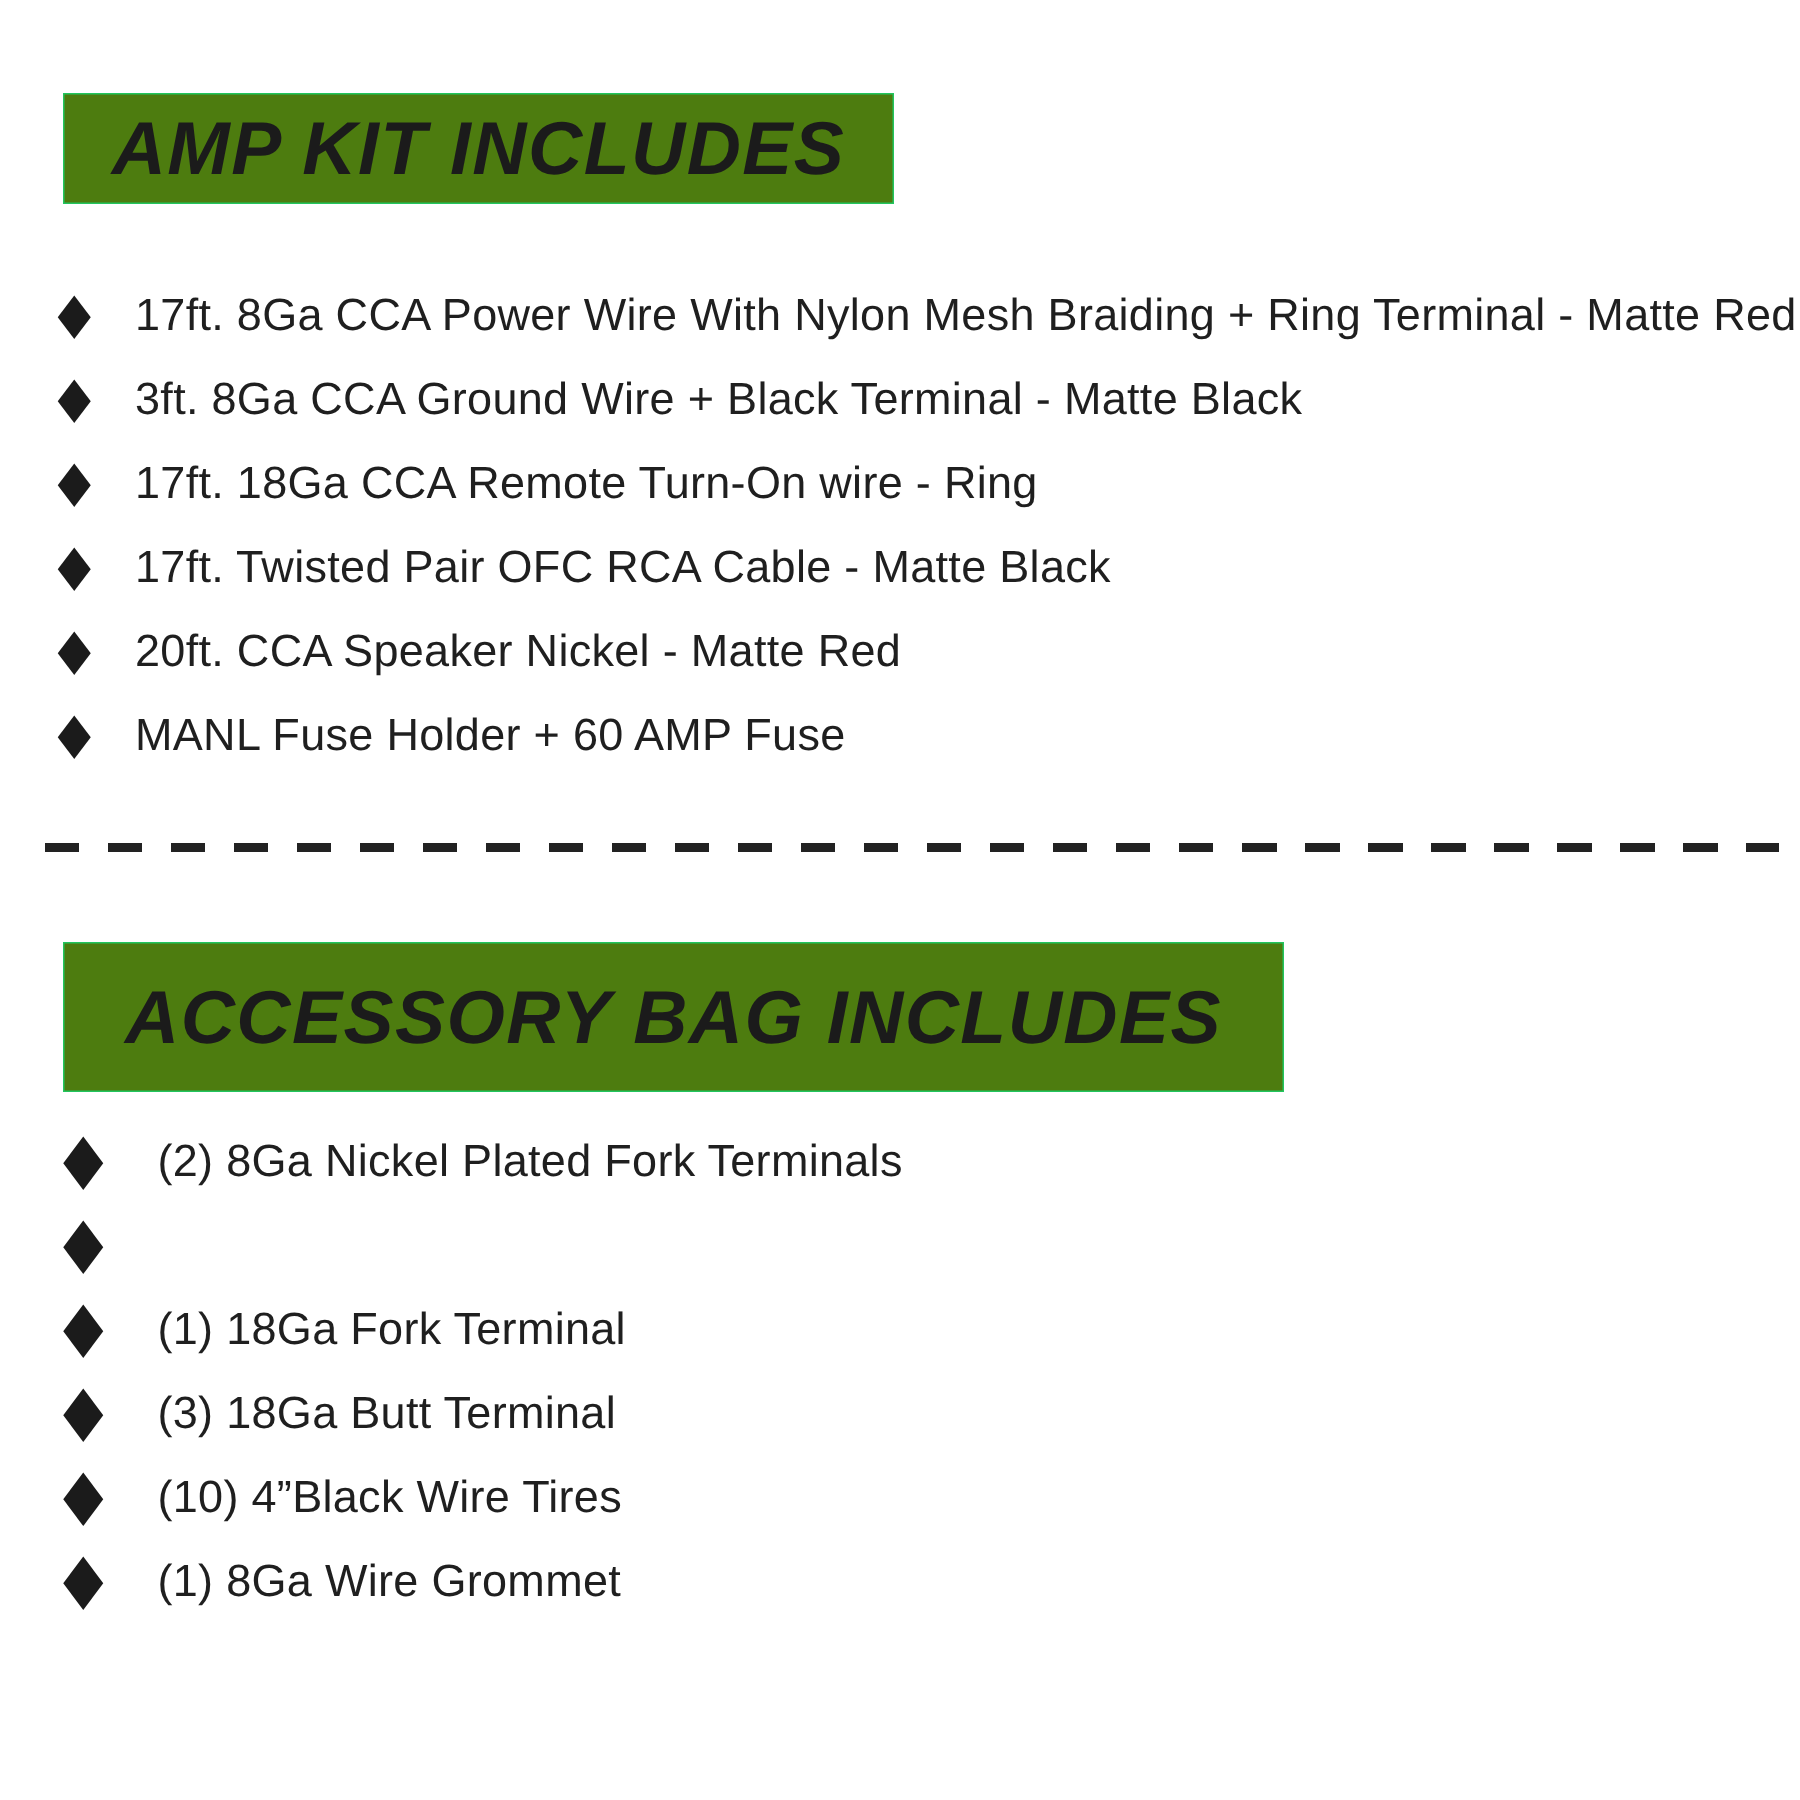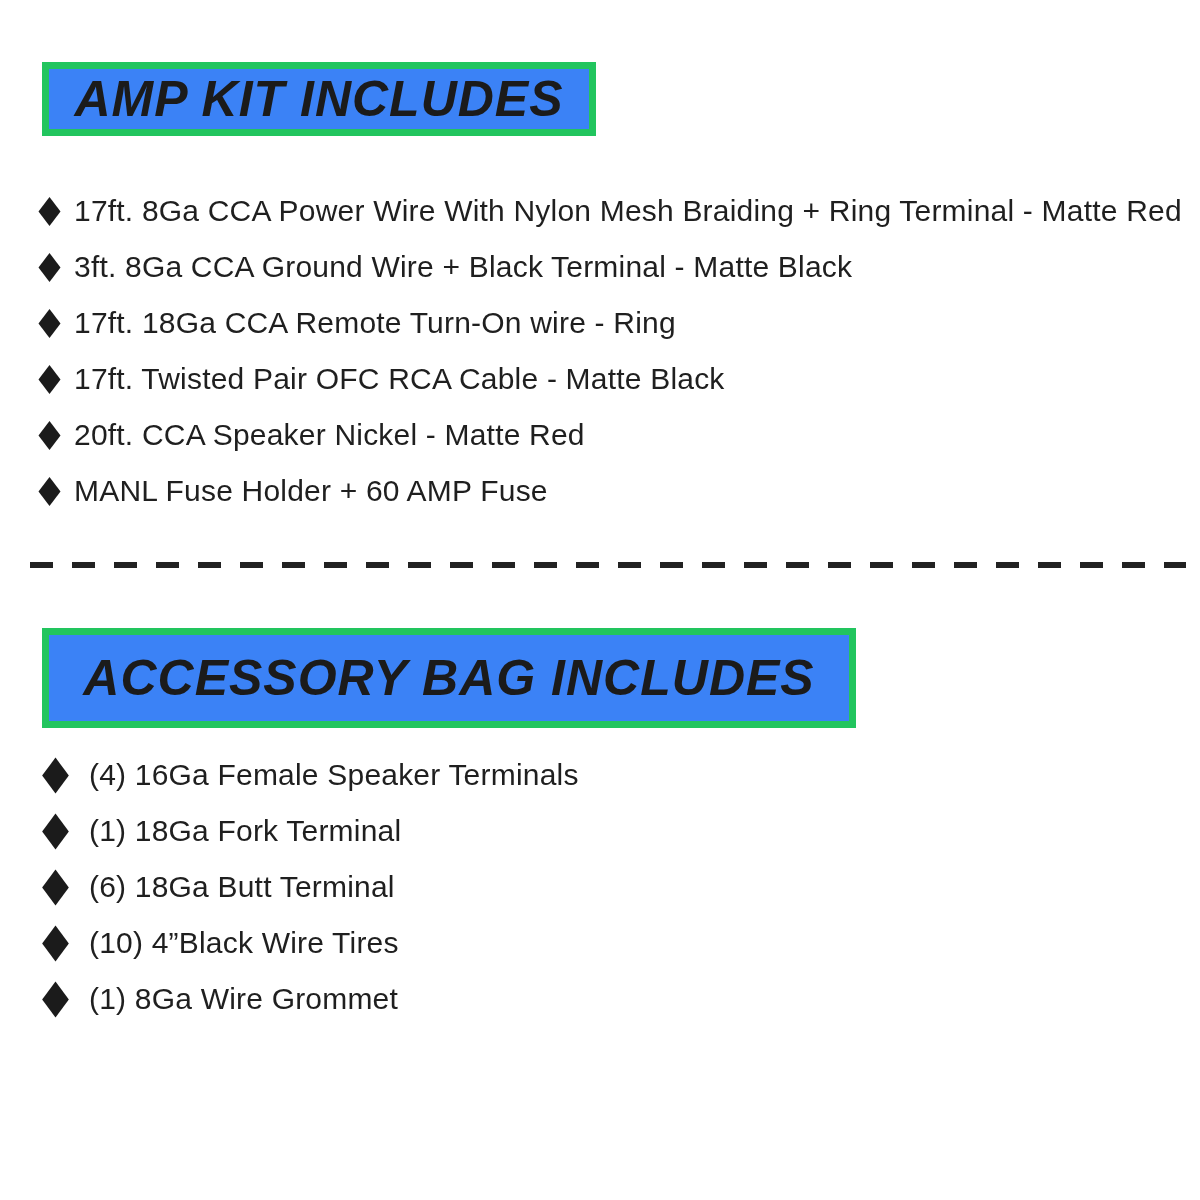--- a/index.html
+++ b/index.html
@@ -8,25 +8,25 @@
     position: relative;
     width: 1200px;
     height: 1200px;
     background: #ffffff;
     font-family: "Liberation Sans", sans-serif;
     color: #1b1b1b;
     overflow: hidden;
   }
   .title-box {
     position: absolute;
-    border: 7px solid #22c55e;
+    border: 1px solid #22c55e;
     display: flex;
     align-items: center;
     justify-content: center;
-    background: #3b82f6;
+    background: #4d7c0f;
   }
   .title-box h2 {
     font-style: italic;
     font-weight: bold;
     font-size: 50px;
     letter-spacing: 1px;
     white-space: nowrap;
     color: #1b1b1b;
   }
   #amp-title-box  { left: 42px; top: 62px;  width: 554px; height: 74px; }
@@ -36,20 +36,21 @@
     position: absolute;
     left: 36px;
     list-style: none;
   }
   #amp-list { top: 183px; width: 1160px; }
   #acc-list { top: 747px; width: 1100px; }
   ul.kit-list li {
     display: flex;
     align-items: center;
     white-space: nowrap;
+    gap: 16px;
   }
   #amp-list li { height: 56px; }
   #acc-list li { height: 56px; }
   .bullet {
     display: inline-block;
     background: #1b1b1b;
     flex: 0 0 auto;
   }
   #amp-list .bullet {
     width: 19px; height: 19px;
@@ -117,29 +118,32 @@
 
   <div class="dashed-divider"></div>
 
   <div class="title-box" id="acc-title-box">
     <h2>ACCESSORY BAG INCLUDES</h2>
   </div>
 
   <ul class="kit-list" id="acc-list">
     <li>
       <span class="bullet"></span>
-      <span class="item-text">(4) 16Ga Female Speaker Terminals</span>
+      <span class="item-text">(2) 8Ga Nickel Plated Fork Terminals</span>
+    </li>
+    <li>
+      <span class="bullet"></span>
     </li>
     <li>
       <span class="bullet"></span>
       <span class="item-text">(1) 18Ga Fork Terminal</span>
     </li>
     <li>
       <span class="bullet"></span>
-      <span class="item-text">(6) 18Ga Butt Terminal</span>
+      <span class="item-text">(3) 18Ga Butt Terminal</span>
     </li>
     <li>
       <span class="bullet"></span>
       <span class="item-text">(10) 4”Black Wire Tires</span>
     </li>
     <li>
       <span class="bullet"></span>
       <span class="item-text">(1) 8Ga Wire Grommet</span>
     </li>
   </ul>

